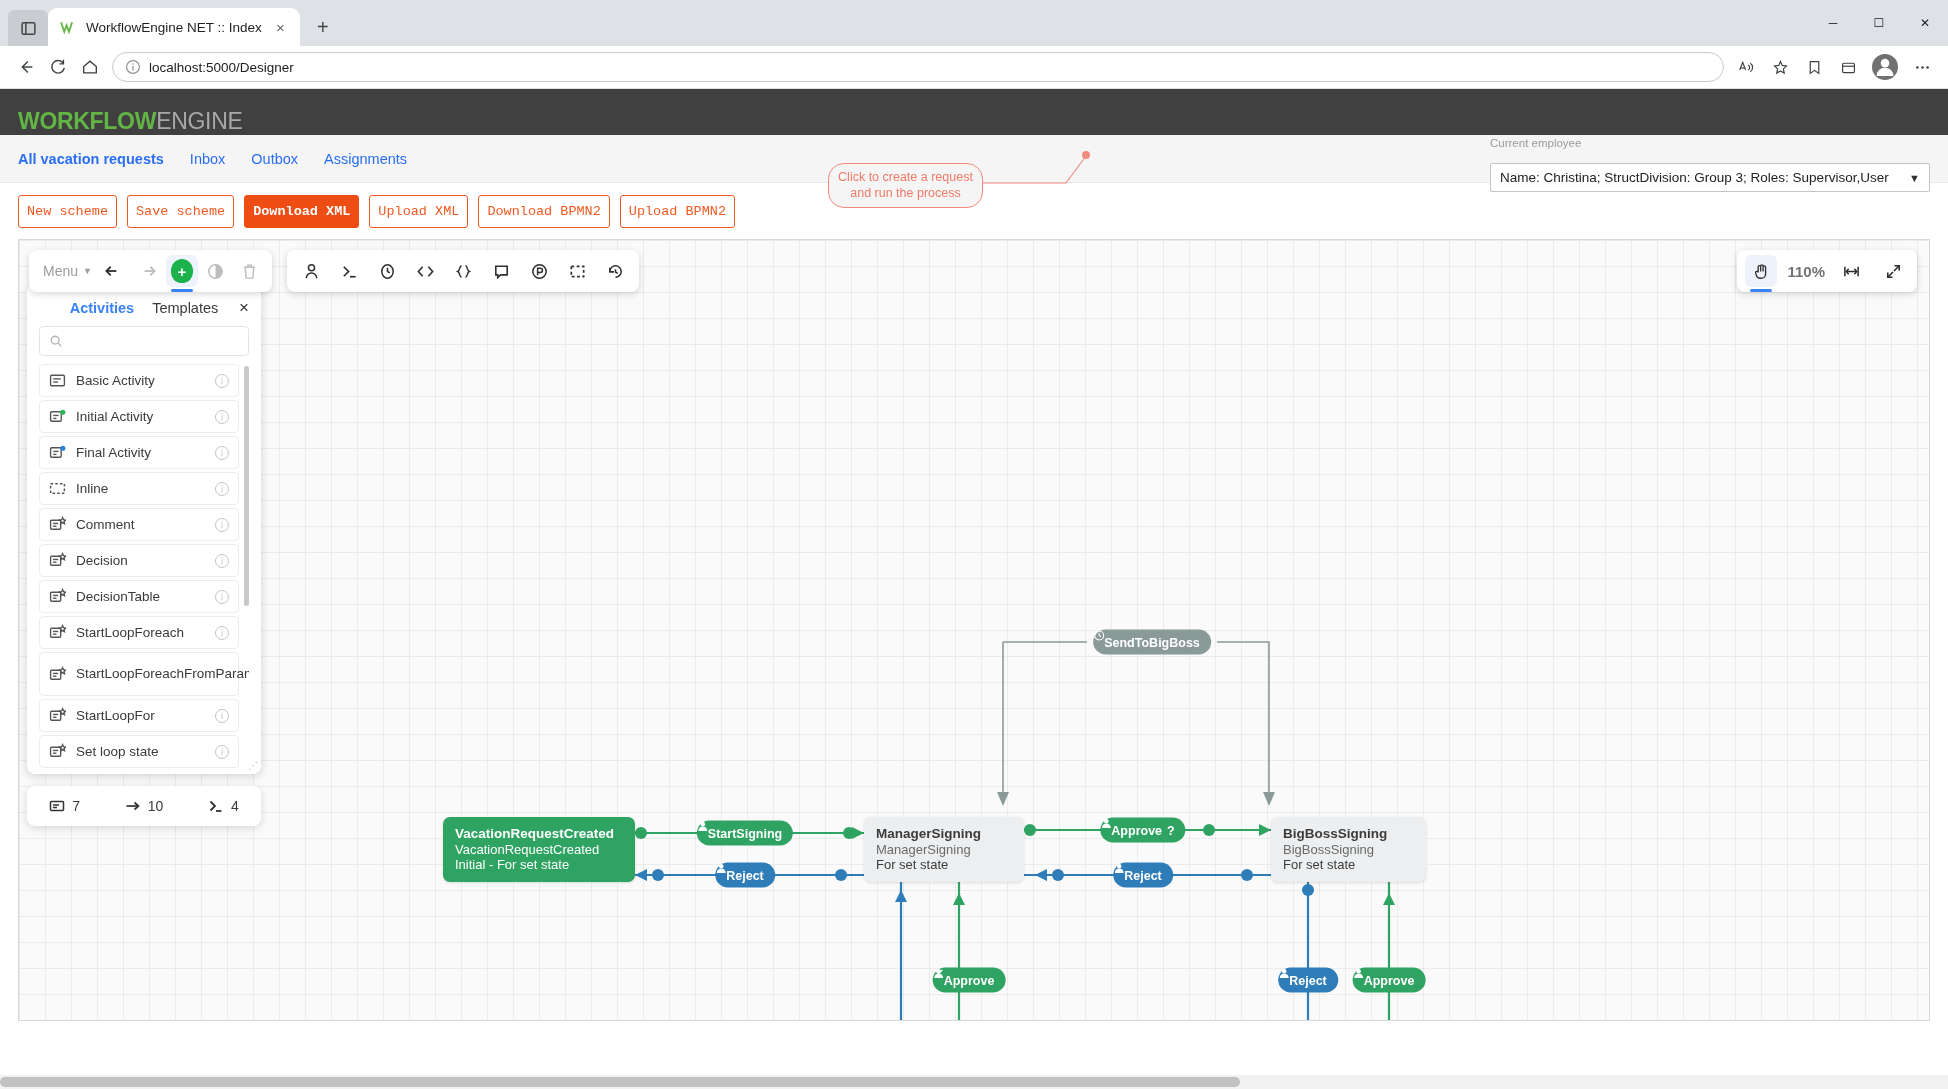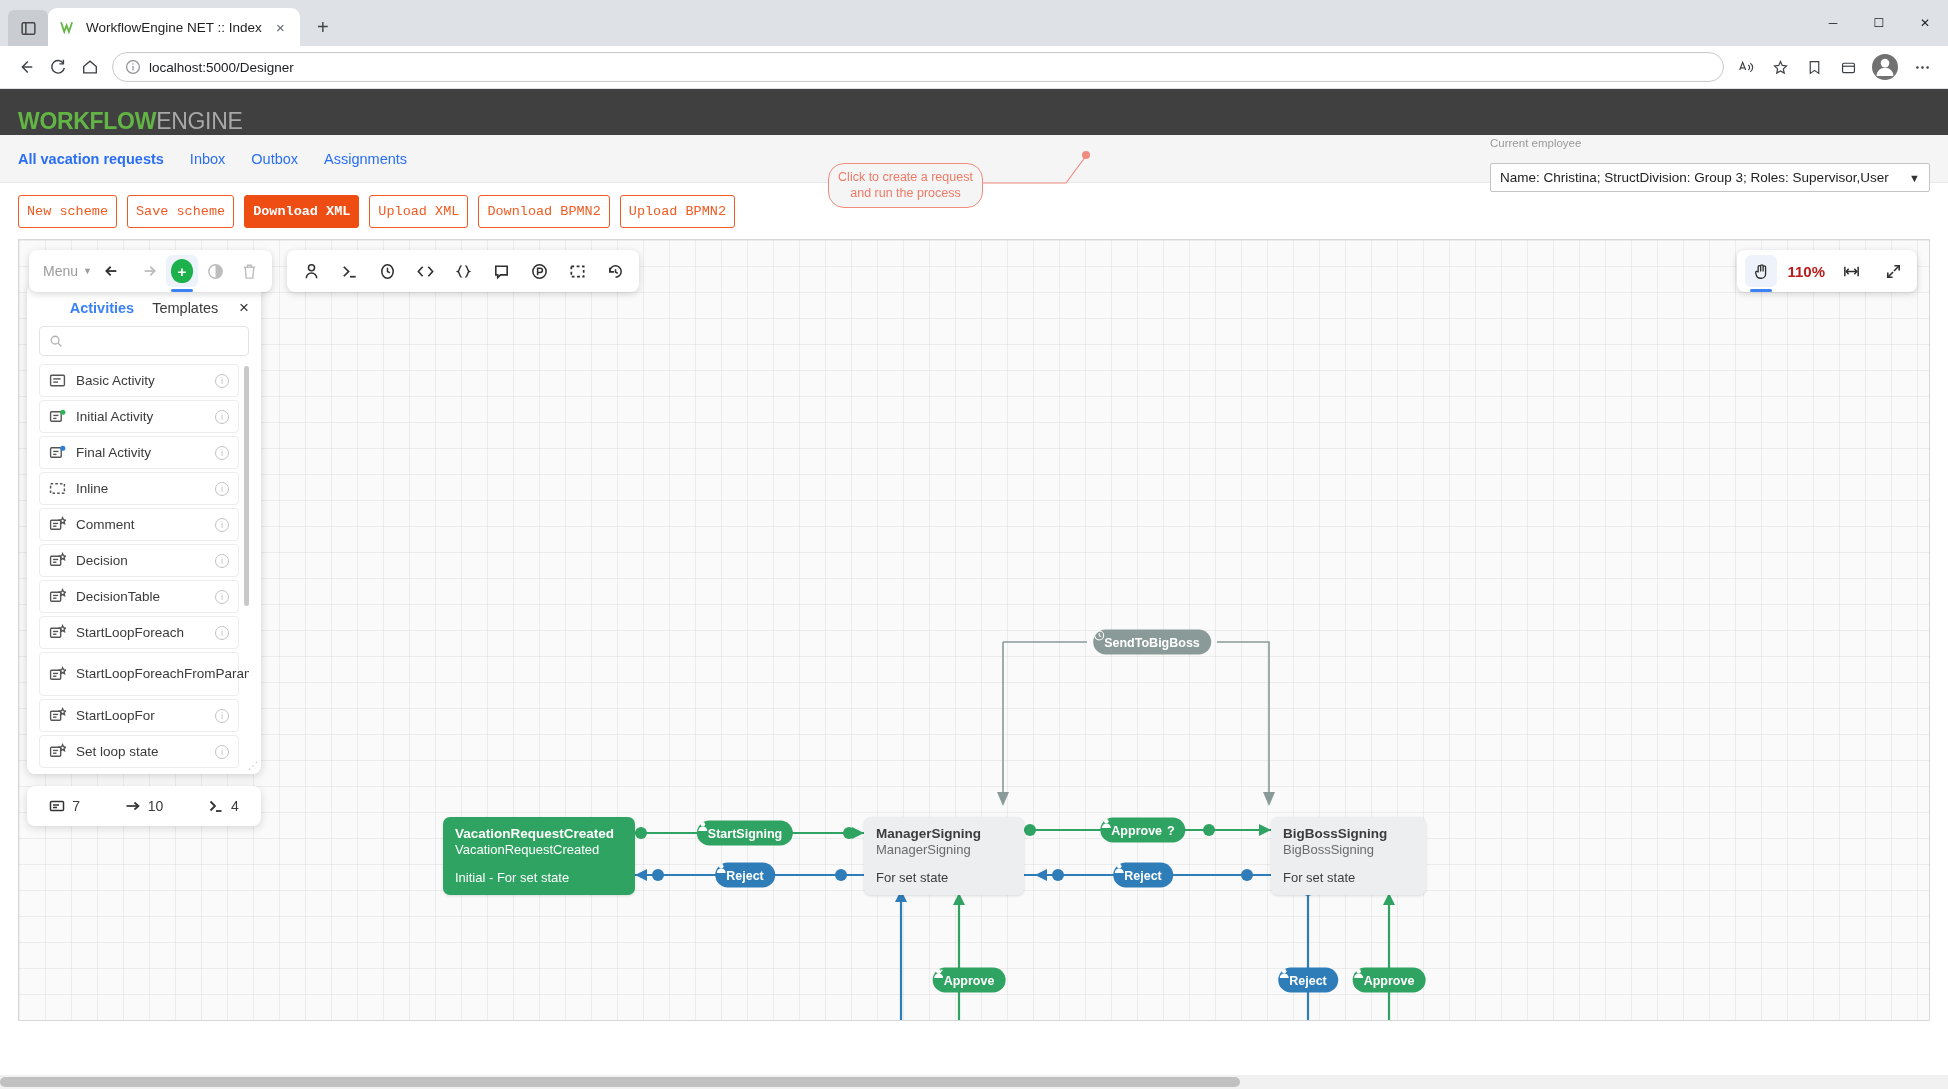--- a/index.html
+++ b/index.html
@@ -152,21 +152,21 @@
     width: 22px; height: 24px; border-radius: 50% 50% 45% 45%; background: #1cb14b;
     color: #fff; display: flex; align-items: center; justify-content: center;
     font-size: 15px; line-height: 1; font-weight: 600;
   }
 
   .zoombar {
     position: absolute; right: 12px; top: 10px; height: 42px;
     background: #fff; border-radius: 8px; box-shadow: 0 2px 7px rgba(0,0,0,.16);
     display: flex; align-items: center; padding: 0 8px; gap: 10px; z-index: 6;
   }
-  .zoom-pct { color: #b91c1c; font-size: 15px; font-weight: 700; }
+  .zoom-pct { color: #737373; font-size: 15px; font-weight: 700; }
 
   
   .panel {
     position: absolute; left: 8px; top: 44px; width: 234px; height: 490px;
     background: #fff; border-radius: 8px; box-shadow: 0 2px 10px rgba(0,0,0,.17);
     z-index: 5; display: flex; flex-direction: column; padding: 10px 12px 6px;
   }
   .panel-tabs { display: flex; align-items: center; gap: 18px; padding: 6px 4px 10px;
     position: relative; justify-content: center; }
   .ptab { font-size: 14.5px; color: #3b3b3b; }
@@ -206,21 +206,21 @@
   
   .graph { position: absolute; inset: 0; }
   .graph svg { position: absolute; left: 0; top: 0; }
 
   .node {
     position: absolute; border-radius: 7px; padding: 9px 12px; line-height: 1.18;
     font-size: 13px; box-shadow: 0 1px 3px rgba(0,0,0,.13);
   }
   .node .n1 { font-weight: 700; font-size: 13.5px; }
   .node .n2 { font-size: 13px; }
-  .node .n3 { font-size: 13px; margin-top: 13px; }
+  .node .n3 { font-size: 13px; margin-top: 0; }
   .node.green { background: #2fa361; color: #fff; }
   .node.gray { background: #eceef0; color: #3c3c3c; }
   .node.gray .n2 { color: #6b6b6b; }
 
   .tlabel {
     position: absolute; border-radius: 13px; height: 25px; padding: 0 11px;
     display: flex; align-items: center; gap: 5px; color: #fff;
     font-size: 12.5px; font-weight: 700; white-space: nowrap;
     transform: translate(-50%, -50%);
   }

